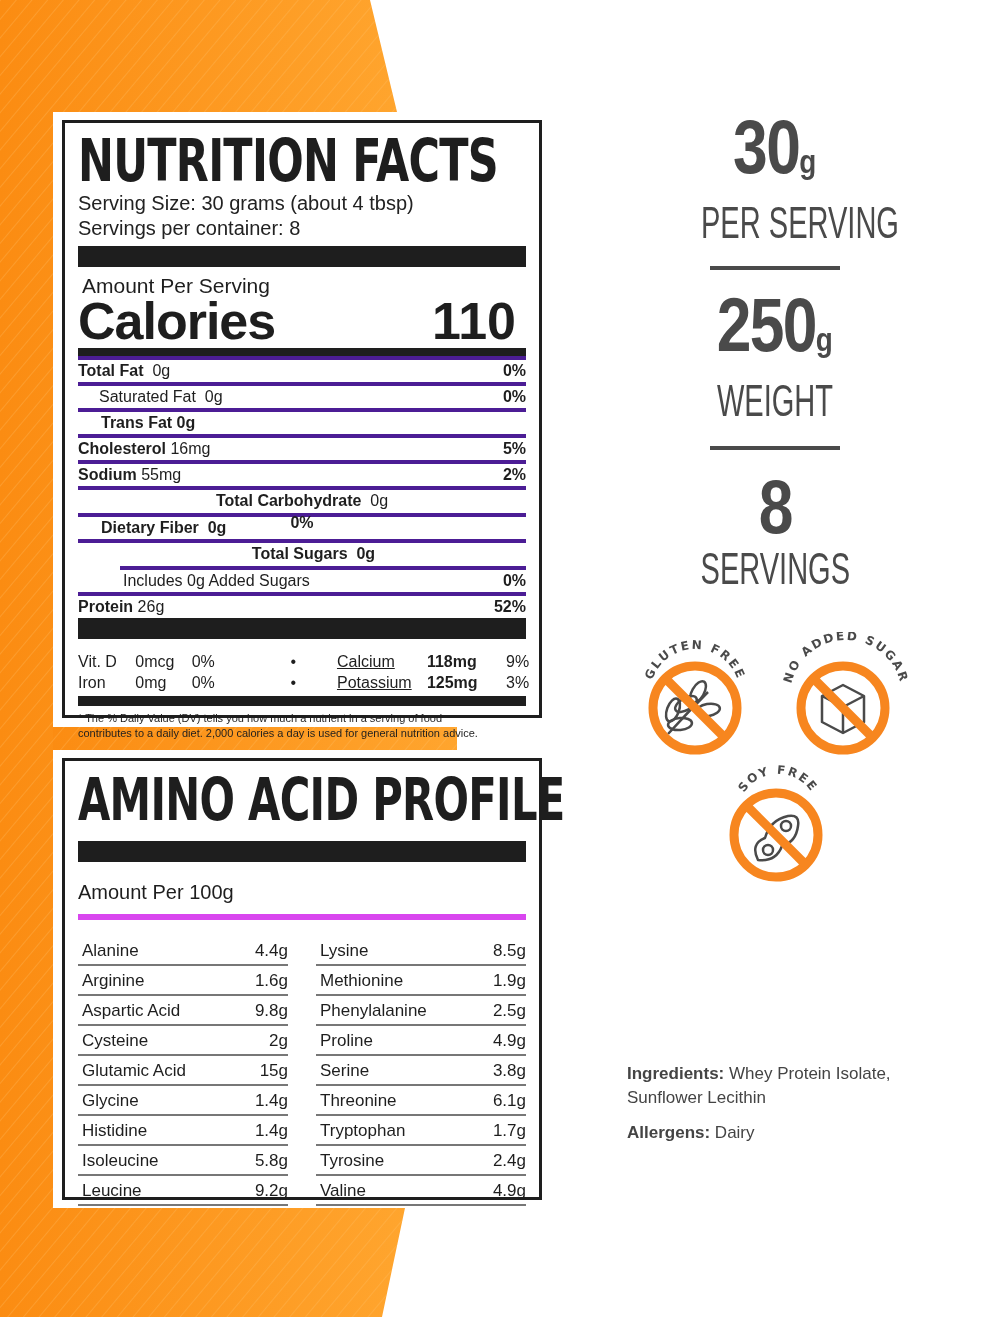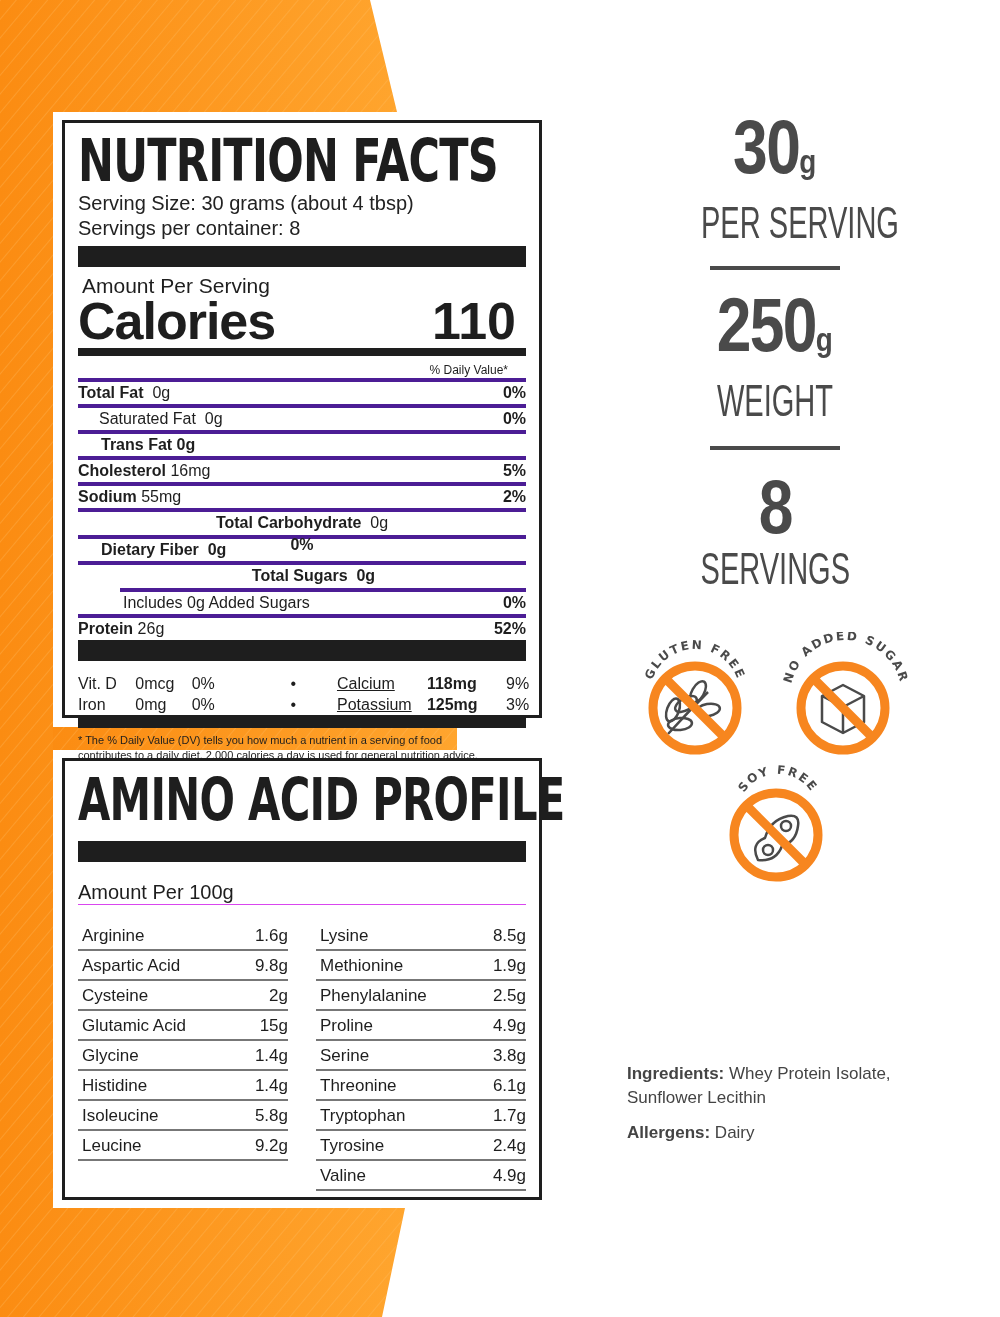--- a/index.html
+++ b/index.html
@@ -36,21 +36,21 @@
   .bar-mid { height:21px; background:#1e1e1e; margin-top:0; }
   .vit-grid { font-size:16px; line-height:21px; margin-top:12px; }
   .vit-row { display:flex; height:21px; }
   .vit-row span { display:inline-block; }
   .c1 { width:58px; } .c2 { width:57px; } .c3 { width:100px; } .c4 { width:47px; } .c5 { width:91px;text-decoration:underline; } .c6 { width:80px;font-weight:bold; } .c7 { width:20px; text-align:right; }
   .bar-small { height:10px; background:#1e1e1e; margin-top:3px; }
   .foot { font-size:11px; line-height:15px; margin-top:5px; }
 
   .aa-title { font-size:58px; line-height:62px; letter-spacing:-1px; transform:scaleX(0.72); margin-top:2px; }
   .aa-bar { height:21px; background:#1e1e1e; margin-top:10px; }
-  .aa-amount { font-size:20px; line-height:24px; margin:18px 0 0 0; border-bottom:1px solid #d946ef; }
+  .aa-amount { font-size:20px; line-height:24px; margin:18px 0 0 0; padding-bottom:10px; border-bottom:6px solid #d946ef; }
   .aa-cols { display:flex; justify-content:space-between; margin-top:18px; }
   .aa-col { width:210px; }
   .aa-col.right { width:210px; }
   .aa-item { display:flex; justify-content:space-between; height:26px; line-height:26px; border-bottom:2px solid #777; font-size:17px; margin-bottom:2px; }
   .aa-item span:first-child { padding-left:4px; }
 
   
   .stats { position:absolute; left:650px; top:108px; width:250px; text-align:center; color:#4a4a4a; }
   .big-num { font-size:76px; font-weight:bold; line-height:78px; display:inline-block; transform:scaleX(0.82); letter-spacing:-2px; }
   .big-num sup { font-size:34px; vertical-align:baseline; letter-spacing:0; }
@@ -88,21 +88,20 @@
   <div><span class="cond nf-title">NUTRITION FACTS</span></div>
   <div class="serving">Serving Size: 30 grams (about 4 tbsp)</div>
   <div class="serving">Servings per container: 8</div>
   <div class="thick-bar"></div>
   <div class="amount-ps">Amount Per Serving</div>
   <div class="cal-row">
     <span class="cal-label">Calories</span>
     <span class="cal-val">110</span>
   </div>
   <div class="med-bar"></div>
-  <div class="dv-head">% Daily Value*</div>
 
   <div class="row">
     <span class="lbl"><b>Total Fat</b>&nbsp; <span>0g</span></span>
     <span class="pct">0%</span>
   </div>
   <div class="row i1">
     <span class="lbl"><span>Saturated Fat</span>&nbsp; <span>0g</span></span>
     <span class="pct">0%</span>
   </div>
   <div class="row i1b">
@@ -166,20 +165,24 @@
   </div>
 </div>
 
 <div class="panel aa">
   <div><span class="cond aa-title">AMINO ACID PROFILE</span></div>
   <div class="aa-bar"></div>
   <div class="aa-amount">Amount Per 100g</div>
   <div class="aa-cols">
     <div class="aa-col">
       <div class="aa-item">
+          <span>Alanine</span>
+          <span>4.4g</span>
+        </div>
+      <div class="aa-item">
           <span>Arginine</span>
           <span>1.6g</span>
         </div>
       <div class="aa-item">
           <span>Aspartic Acid</span>
           <span>9.8g</span>
         </div>
       <div class="aa-item">
           <span>Cysteine</span>
           <span>2g</span>

